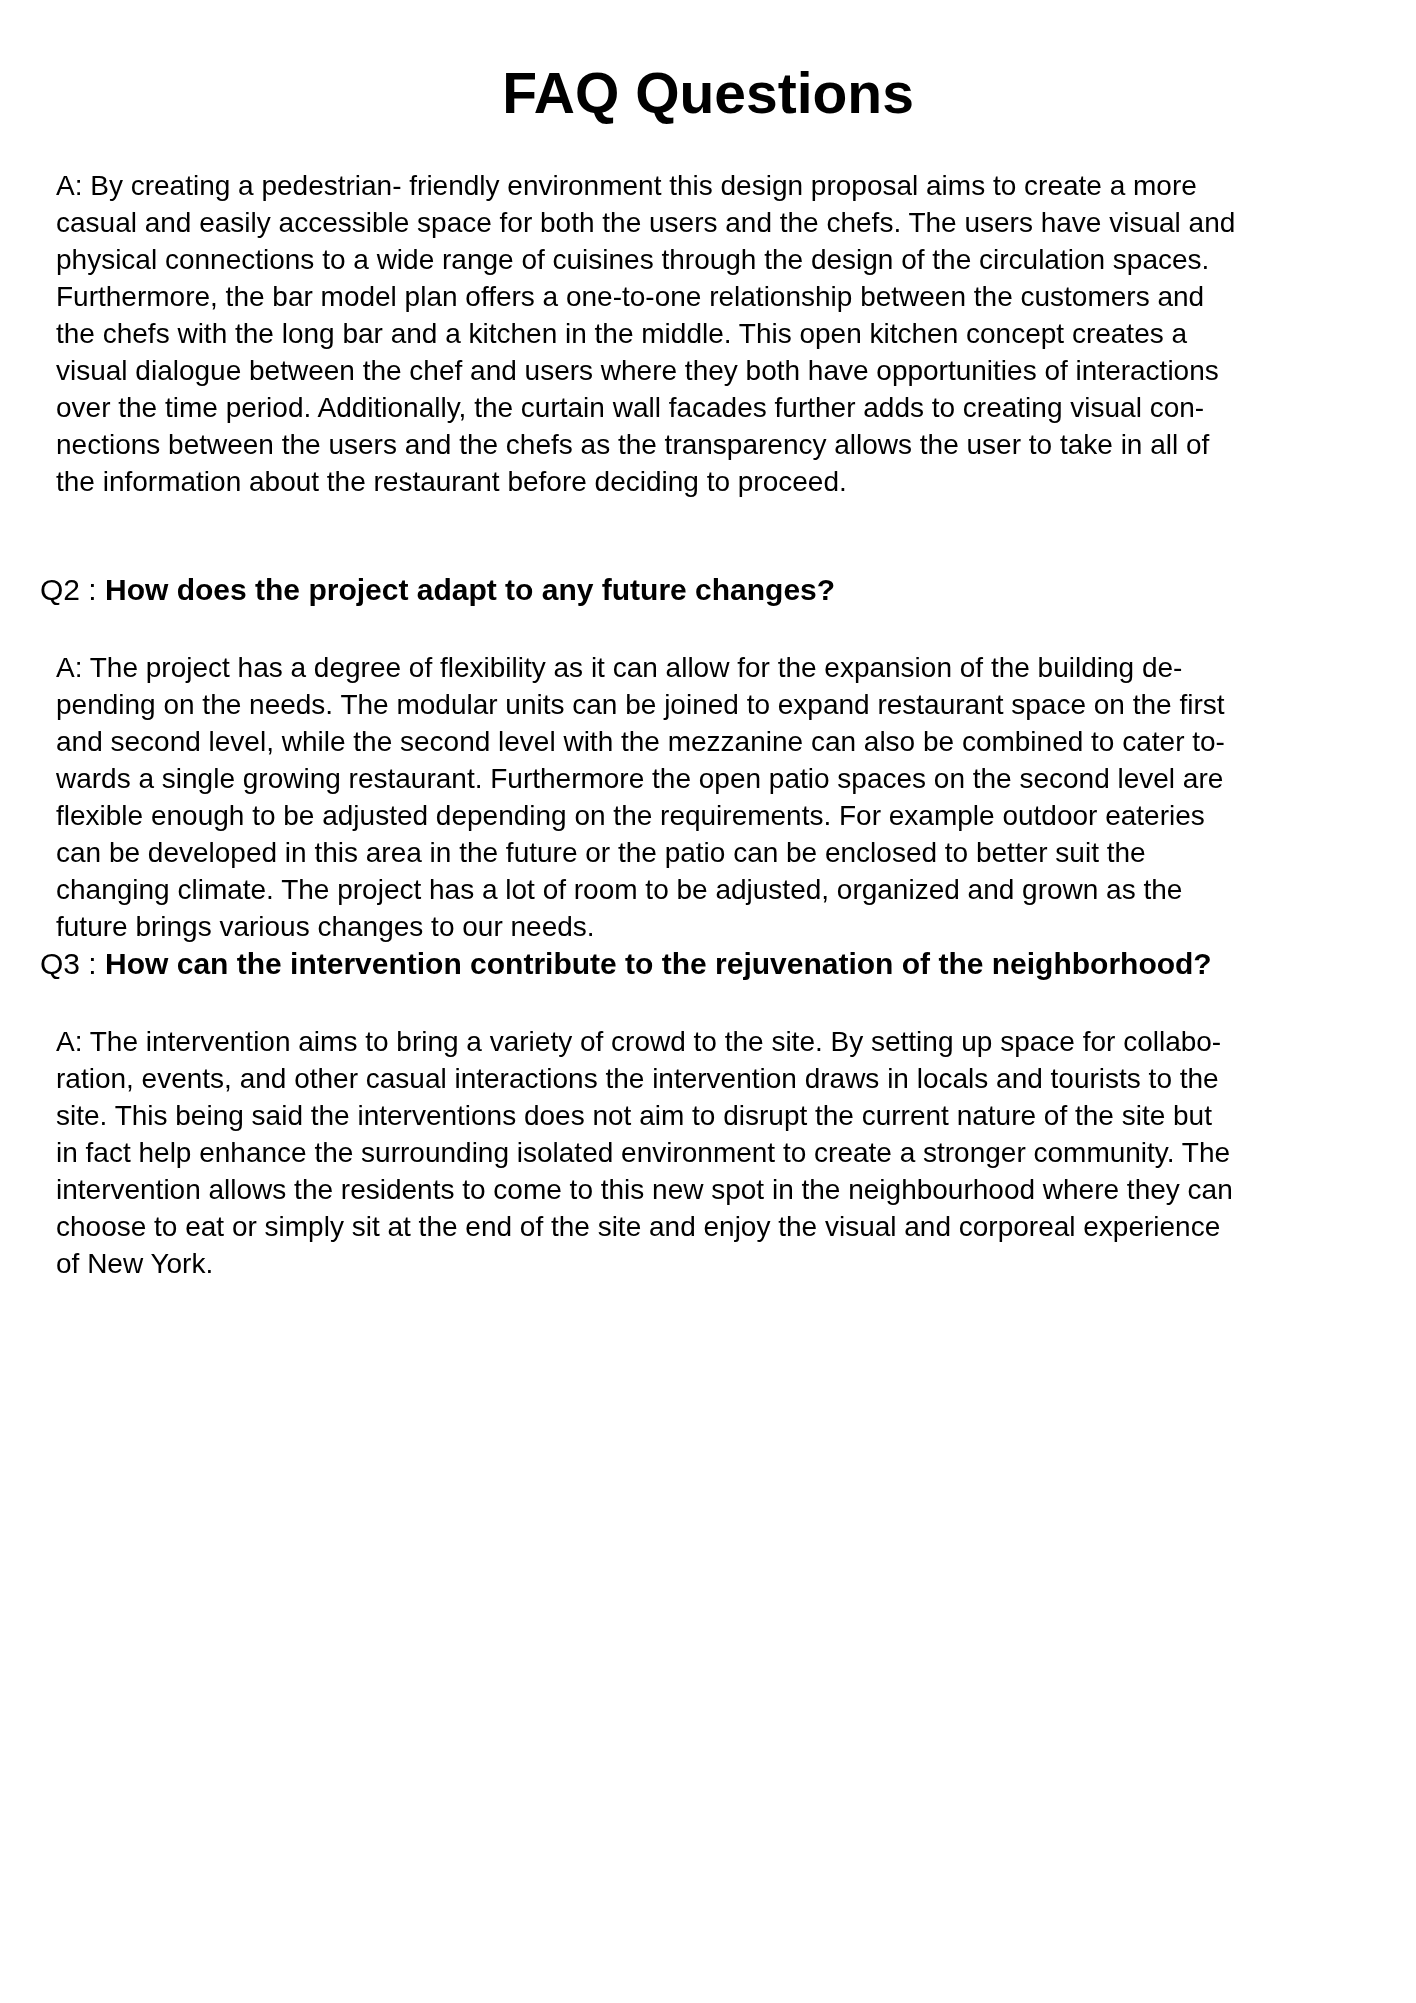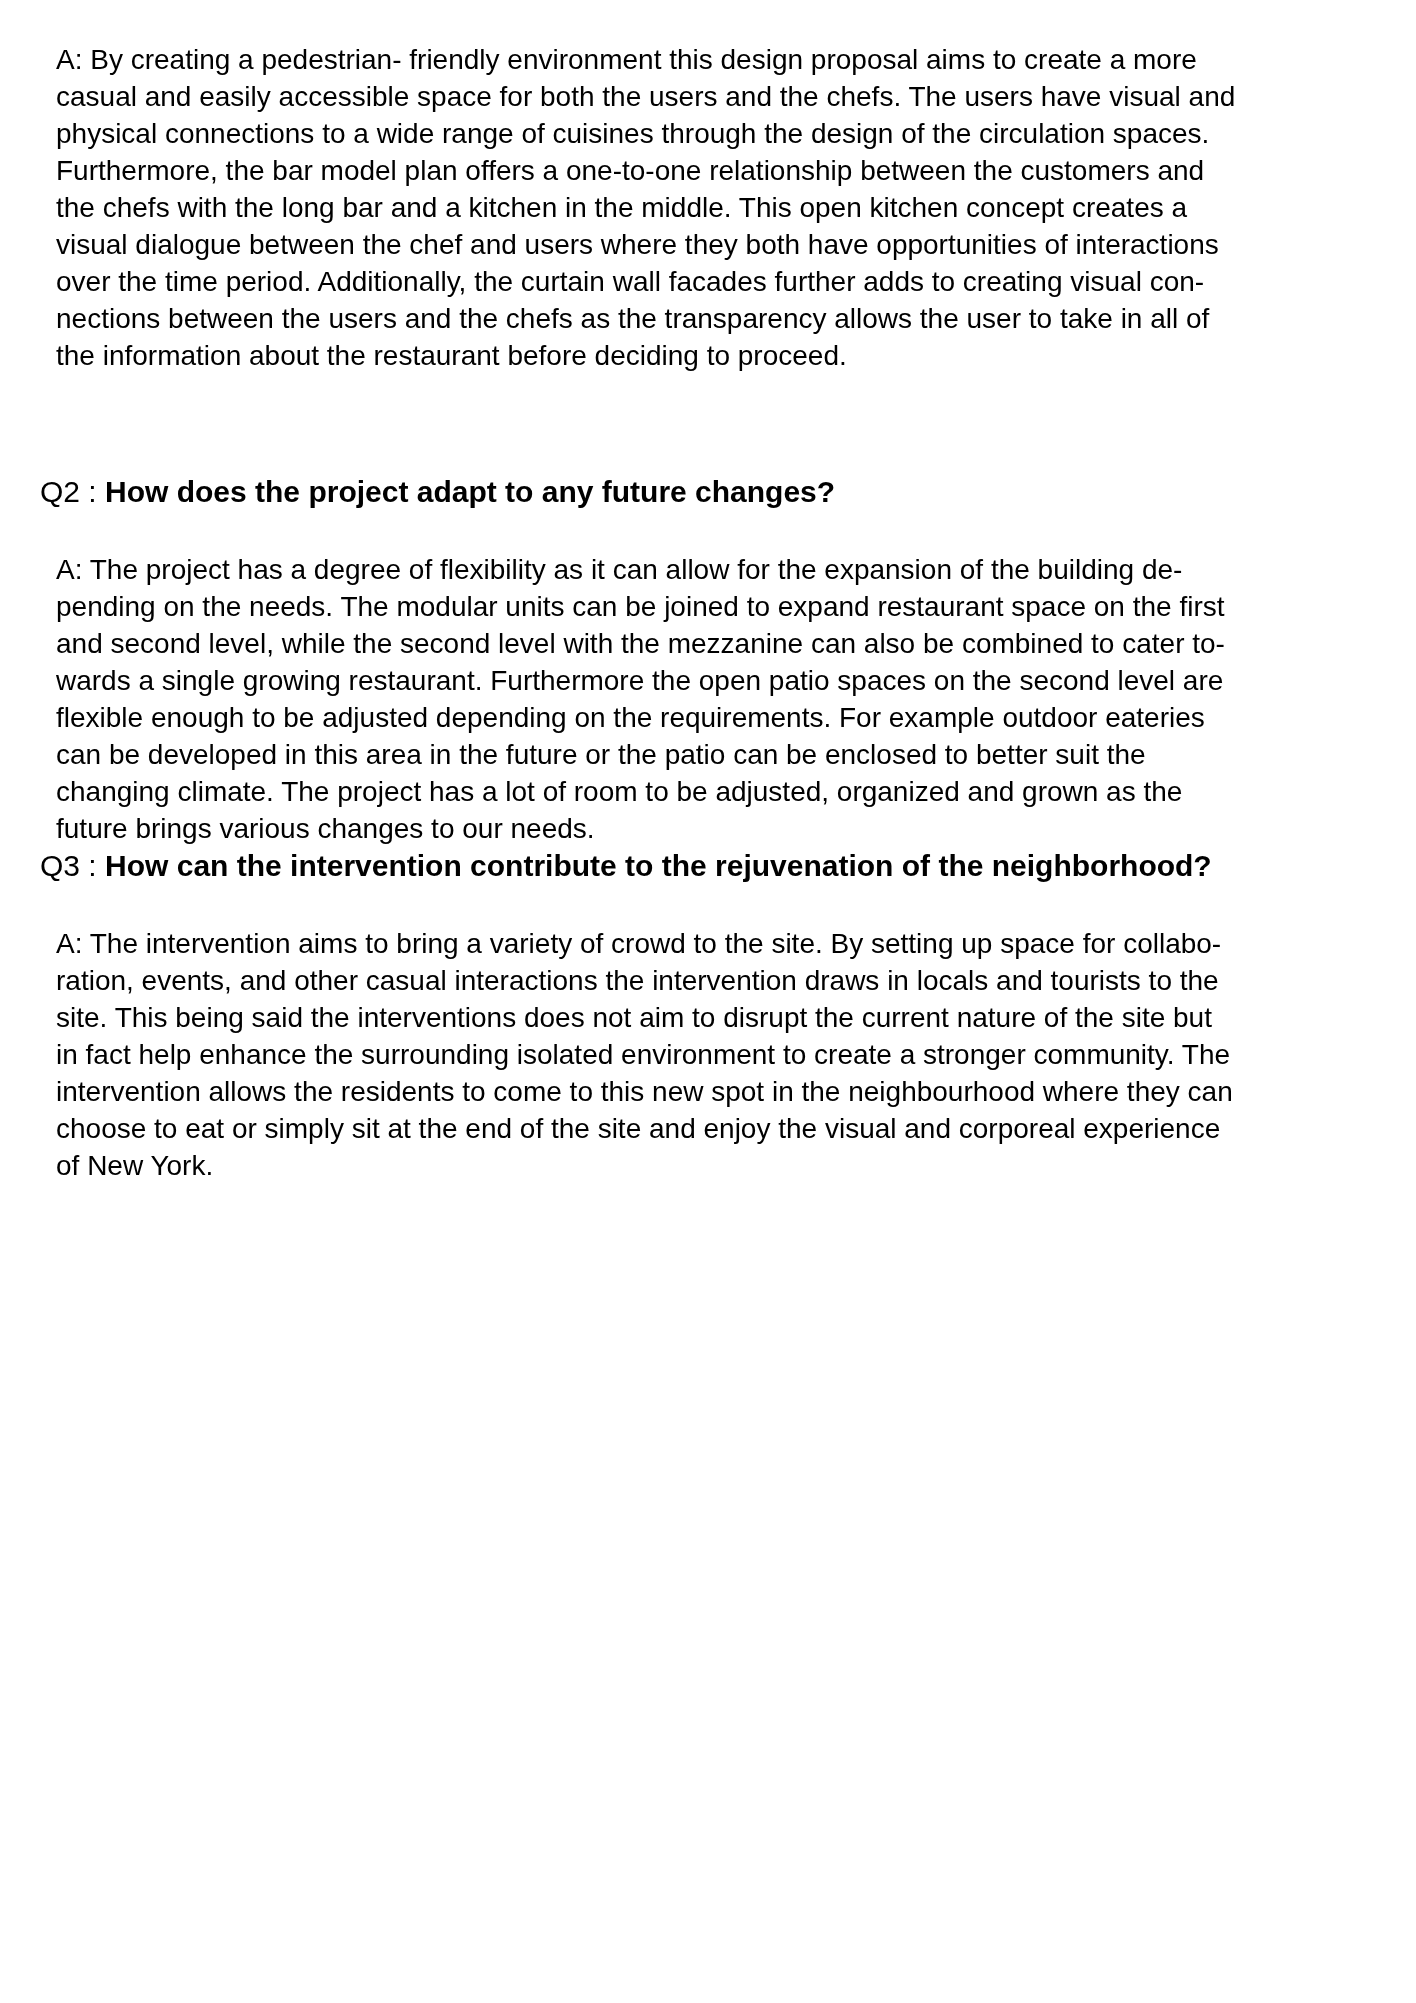--- a/index.html
+++ b/index.html
@@ -31,35 +31,36 @@
     margin: 0;
     font-size: 30px;
     line-height: 37px;
     font-weight: 400;
     white-space: pre;
   }
   .faq-question .q-text {
     font-weight: 700;
   }
   .faq-question.mt-q4 { margin-top: 110px; }
-  .faq-question.mt-q2 { margin-top: 99px; }
+  .faq-question.mt-q2 { margin-top: 71px; }
   .faq-question.mt-q3 { }
   .faq-answer {
     margin: 41px 0 0 16px;
     font-size: 28px;
     line-height: 37px;
     font-weight: 400;
     white-space: pre;
   }
 </style>
 </head>
 <body>
 
 <div class="page">
 
+  <h1 class="doc-title">FAQ Questions</h1>
 
   <section>
     <p class="faq-answer">A: By creating a pedestrian- friendly environment this design proposal aims to create a more
 casual and easily accessible space for both the users and the chefs. The users have visual and
 physical connections to a wide range of cuisines through the design of the circulation spaces.
 Furthermore, the bar model plan offers a one-to-one relationship between the customers and
 the chefs with the long bar and a kitchen in the middle. This open kitchen concept creates a
 visual dialogue between the chef and users where they both have opportunities of interactions
 over the time period. Additionally, the curtain wall facades further adds to creating visual con-
 nections between the users and the chefs as the transparency allows the user to take in all of

